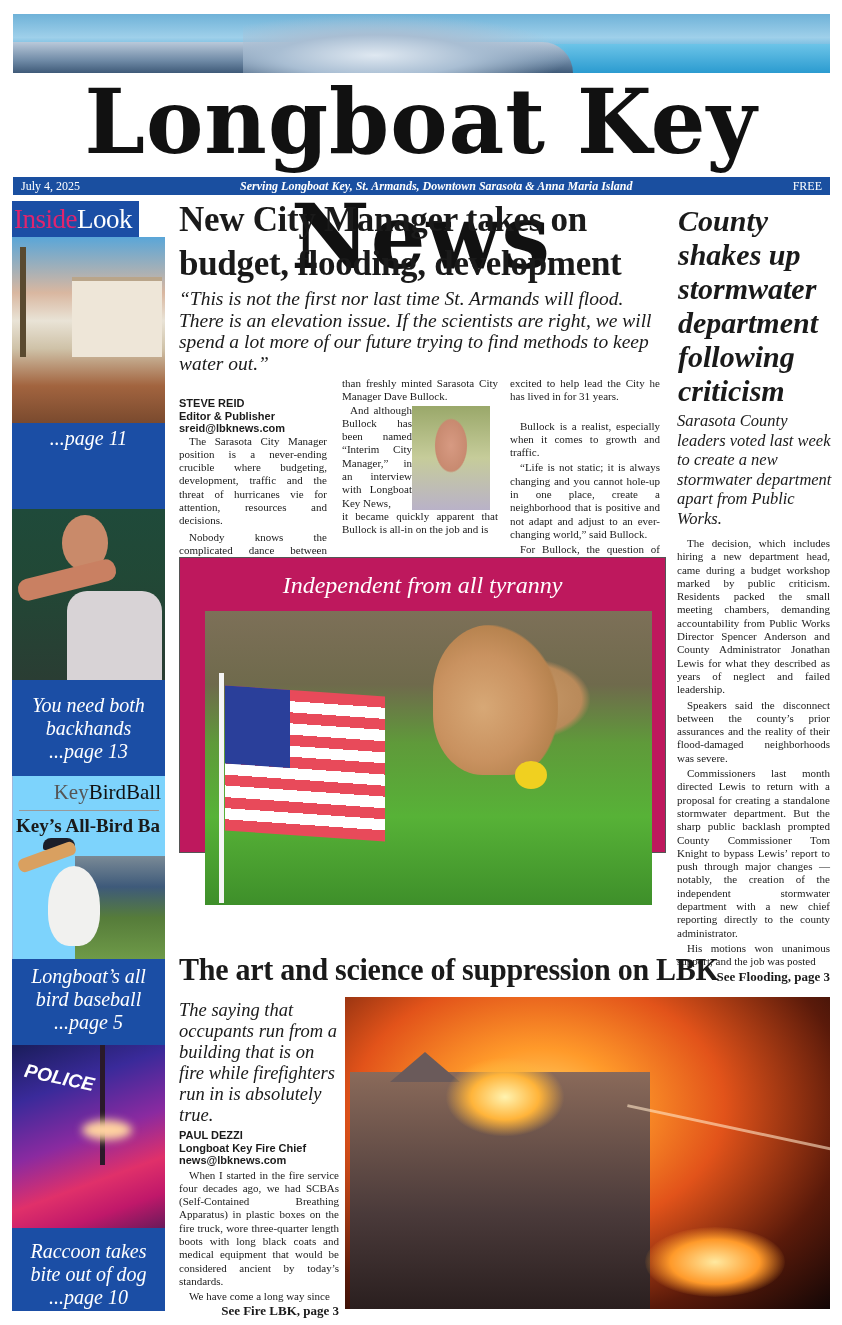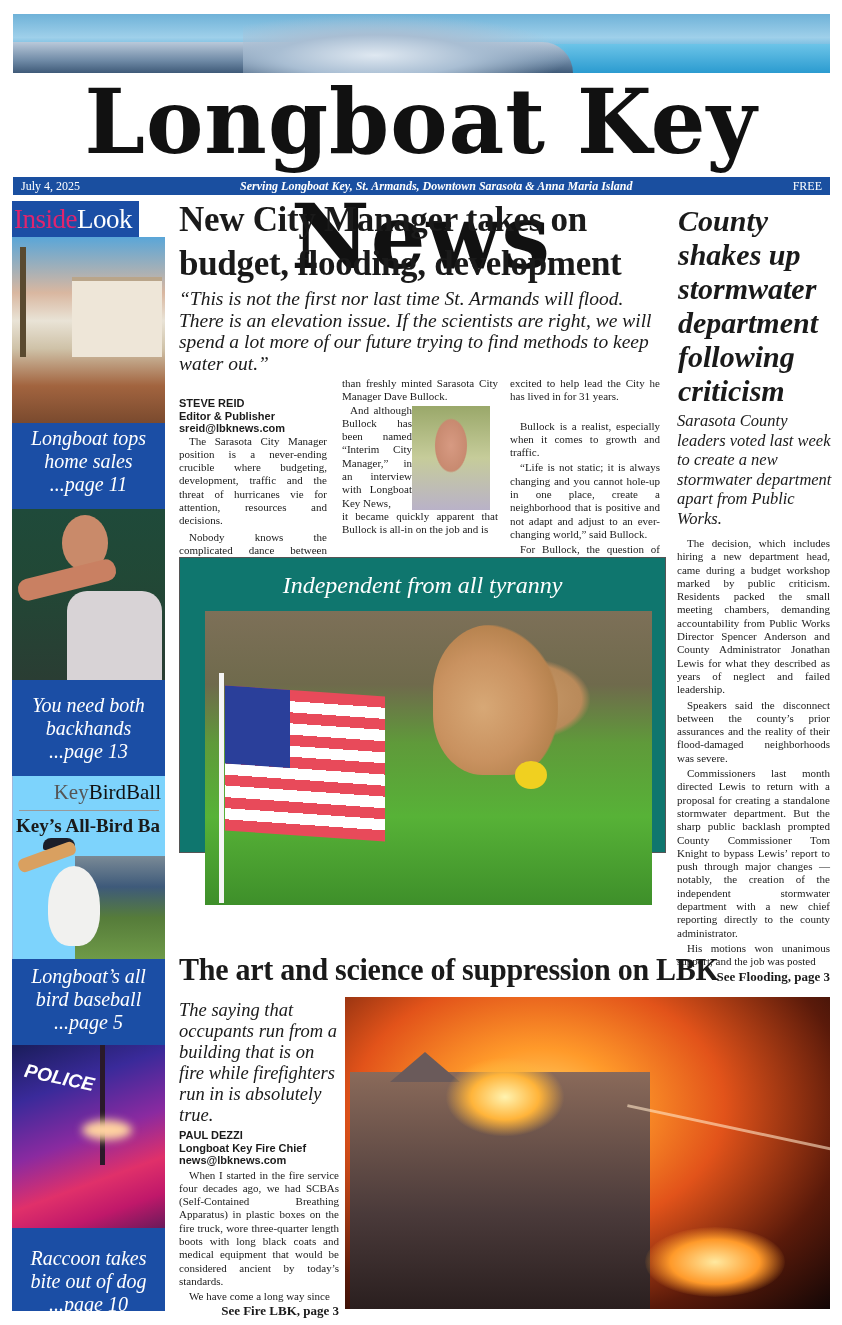--- a/index.html
+++ b/index.html
@@ -28,21 +28,21 @@
 #h1{left:179px;top:198px;width:478px;font-weight:bold;font-size:35px;line-height:44px;letter-spacing:-0.3px}
 #deck{left:179px;top:288px;width:478px;font-style:italic;font-size:19.5px;line-height:21.5px}
 .byline{font-family:"Liberation Sans",sans-serif;font-weight:bold;font-size:11px;line-height:12.5px}
 .body{font-size:11px;line-height:13.3px;text-align:justify;hyphens:auto}
 .body p{text-indent:10px}
 .jump{font-weight:bold;font-size:13px;text-align:right;line-height:15px}
 
 #h2{left:678px;top:204px;width:160px;font-weight:bold;font-style:italic;font-size:30px;line-height:34px}
 #deck2{left:677px;top:411px;width:158px;font-style:italic;font-size:16.5px;line-height:19.5px}
 
-#pbox{left:179px;top:557px;width:487px;height:296px;background:#0f766e;border:1px solid #555}
+#pbox{left:179px;top:557px;width:487px;height:296px;background:#be185d;border:1px solid #555}
 #pbox .title{position:absolute;top:14px;left:0;width:100%;text-align:center;color:#fff;font-style:italic;font-size:24px}
 #pbox .img{position:absolute;left:25px;top:53px;width:447px;height:294px;overflow:hidden;
  background:radial-gradient(ellipse at 72% 30%,#c89a6a 0,#b98a5a 12%,transparent 14%),
  linear-gradient(180deg,#7d7058 0%,#6f6a4c 25%,#5f9a3a 45%,#57b237 70%,#3e8f2a 100%)}
 #pbox .cap{position:absolute;left:24px;top:351px;color:#fff;font-family:"Liberation Sans",sans-serif;font-weight:bold;font-size:11.5px}
 
 #h3{left:179px;top:950px;width:660px;font-weight:bold;font-size:31px;line-height:40px;letter-spacing:-0.3px;transform:scaleX(0.97);transform-origin:left}
 #deck3{left:179px;top:1000px;width:160px;font-style:italic;font-size:18.5px;line-height:21px}
 #fireimg{left:345px;top:997px;width:485px;height:312px;overflow:hidden;
  background:radial-gradient(ellipse at 40% 35%,#ffd36a 0,#ff9a2a 20%,#e2531a 45%,#5a1a0a 75%,#120606 100%)}
@@ -65,21 +65,20 @@
 </div>
 
 <div class="abs" style="left:12px;top:201px;width:127px;height:36px;background:#1b4ea5;font-size:27px;line-height:36px;padding-left:2px;letter-spacing:-0.5px">
   <span style="color:#e0246e">Inside</span><span style="color:#fff">Look</span>
 </div>
 <div class="photo" style="top:237px;height:186px;background:linear-gradient(180deg,#5aa6d8 0%,#d9b7a0 30%,#e9e3d6 45%,#cfc2a8 60%,#a2643f 80%,#7a4a2e 100%)">
   <div style="position:absolute;left:60px;top:40px;width:90px;height:80px;background:#eee6d8;border-top:4px solid #b9a58a"></div>
   <div style="position:absolute;left:8px;top:10px;width:6px;height:110px;background:#5a4a30"></div>
 </div>
 <div class="sidebox" style="top:423px;height:86px;padding-top:4px">
-  <div style="padding:0 12px">Longboat tops home sales</div>
   <div>...page 11</div>
 </div>
 <div class="photo" style="top:509px;height:171px;background:linear-gradient(180deg,#1f4a3a 0%,#214836 40%,#2a3d33 100%)">
   <div style="position:absolute;left:50px;top:6px;width:46px;height:56px;border-radius:50%;background:#c98a6a"></div>
   <div style="position:absolute;left:55px;top:82px;width:95px;height:89px;background:#d8d3d6;border-radius:20px 20px 0 0"></div>
   <div style="position:absolute;left:5px;top:60px;width:100px;height:22px;border-radius:10px;background:#c98062;transform:rotate(-14deg)"></div>
 </div>
 <div class="sidebox" style="top:680px;height:96px;padding-top:14px">
   <div style="padding:0 20px">You need both backhands</div>
   <div>...page 13</div>
@@ -97,21 +96,21 @@
 </div>
 <div class="sidebox" style="top:959px;height:86px;padding-top:6px">
   <div style="padding:0 14px">Longboat’s all bird baseball</div>
   <div>...page 5</div>
 </div>
 <div class="photo" style="top:1045px;height:183px;background:linear-gradient(160deg,#1a1d5a 0%,#3a2a9a 25%,#8a2aa0 50%,#e0306a 70%,#c0186a 85%,#6a1a5a 100%)">
   <div style="position:absolute;left:12px;top:22px;font-family:'Liberation Sans',sans-serif;font-weight:bold;font-style:italic;color:#fff;font-size:19px;transform:rotate(12deg)">POLICE</div>
   <div style="position:absolute;left:88px;top:0;width:5px;height:120px;background:#2a1a2a"></div>
   <div style="position:absolute;left:70px;top:75px;width:50px;height:20px;border-radius:50%;background:#ffd2a0;filter:blur(4px)"></div>
 </div>
-<div class="sidebox" style="top:1228px;height:83px;padding-top:19px">
+<div class="sidebox" style="top:1228px;height:83px;padding-top:12px">
   <div style="padding:0 8px">Raccoon takes bite out of dog</div>
   <div>...page 10</div>
 </div>
 
 <h1 id="h1" class="abs">New City Manager takes on budget, flooding, development</h1>
 <div id="deck" class="abs">“This is not the first nor last time St. Armands will flood. There is an elevation issue. If the scientists are right, we will spend a lot more of our future trying to find methods to keep water out.”</div>
 
 <div class="abs" style="left:179px;top:397px;width:148px">
   <div class="byline">
     <div>STEVE REID</div>

